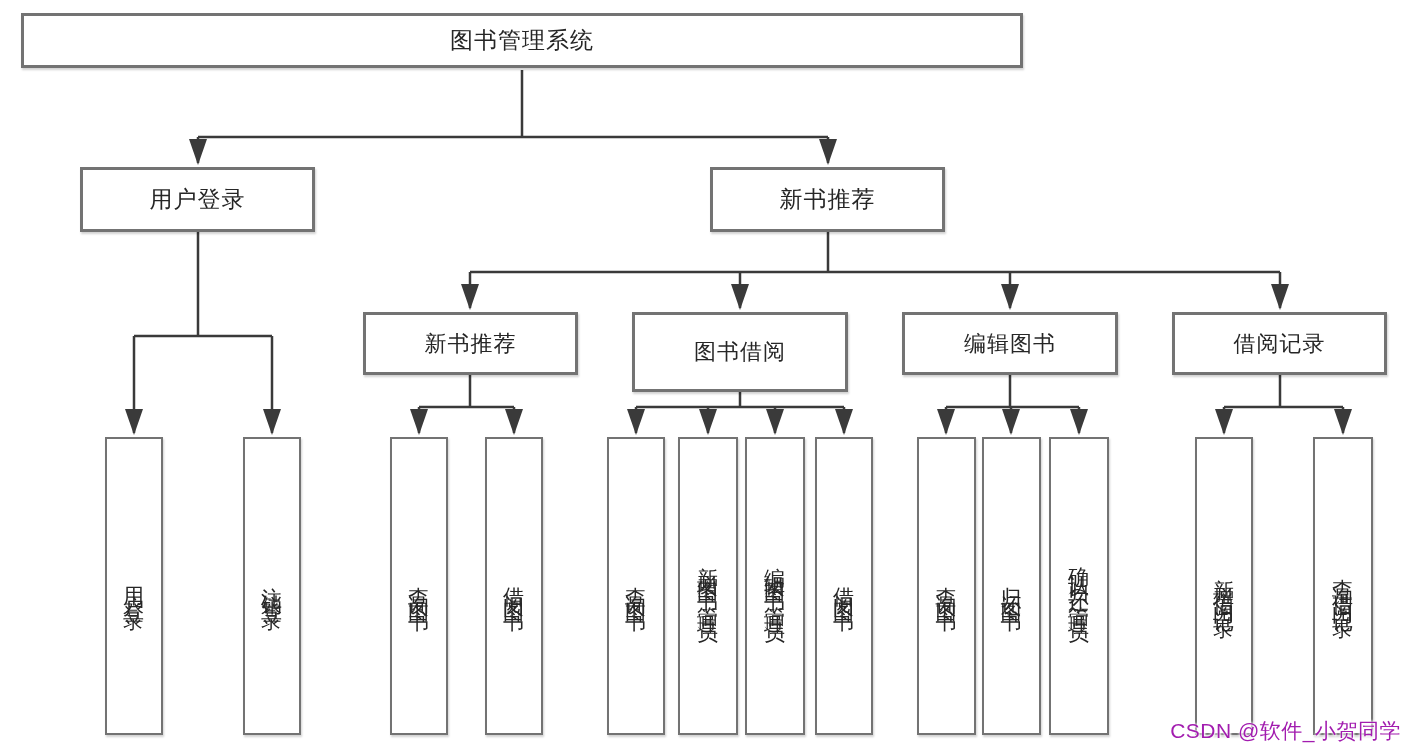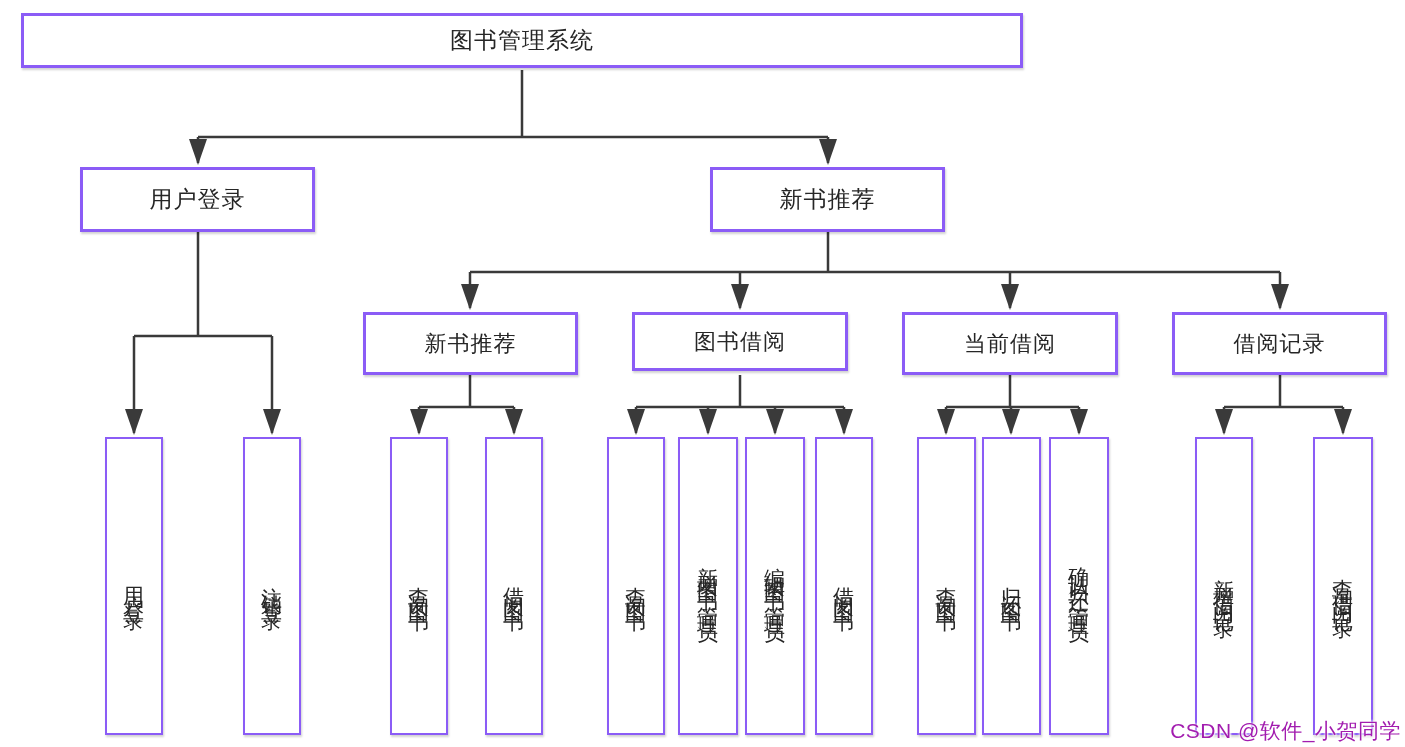--- a/index.html
+++ b/index.html
@@ -18,21 +18,21 @@
   .lines-svg {
     position: absolute;
     left: 0; top: 0;
     width: 1405px; height: 747px;
     z-index: 1;
   }
   .node {
     position: absolute;
     box-sizing: border-box;
     background: #ffffff;
-    border: 3px solid #8b5cf6;
+    border: 3px solid #737373;
     box-shadow: 1px 2px 2px rgba(0,0,0,0.18);
     display: flex;
     align-items: center;
     justify-content: center;
     color: #262626;
     z-index: 2;
   }
   .node.root   { font-size: 23px; letter-spacing: 1px; }
   .node.branch { font-size: 23px; letter-spacing: 1px; }
   .node.sub    { font-size: 22px; letter-spacing: 1px; }
@@ -110,25 +110,25 @@
   <div class="node branch" style="left:80px; top:167px; width:235px; height:65px;">
     <span>用户登录</span>
   </div>
   <div class="node branch" style="left:710px; top:167px; width:235px; height:65px;">
     <span>新书推荐</span>
   </div>
 
   <div class="node sub" style="left:363px; top:312px; width:215px; height:63px;">
     <span>新书推荐</span>
   </div>
-  <div class="node sub" style="left:632px; top:312px; width:216px; height:59px;">
+  <div class="node sub" style="left:632px; top:312px; width:216px; height:80px;">
     <span>图书借阅</span>
   </div>
   <div class="node sub" style="left:902px; top:312px; width:216px; height:63px;">
-    <span>当前借阅</span>
+    <span>编辑图书</span>
   </div>
   <div class="node sub" style="left:1172px; top:312px; width:215px; height:63px;">
     <span>借阅记录</span>
   </div>
 
   <div class="node leaf" style="left:105px; top:437px; width:58px; height:298px;">
     <span class="vtext">用户登录</span>
   </div>
   <div class="node leaf" style="left:243px; top:437px; width:58px; height:298px;">
     <span class="vtext">注销登录</span>

